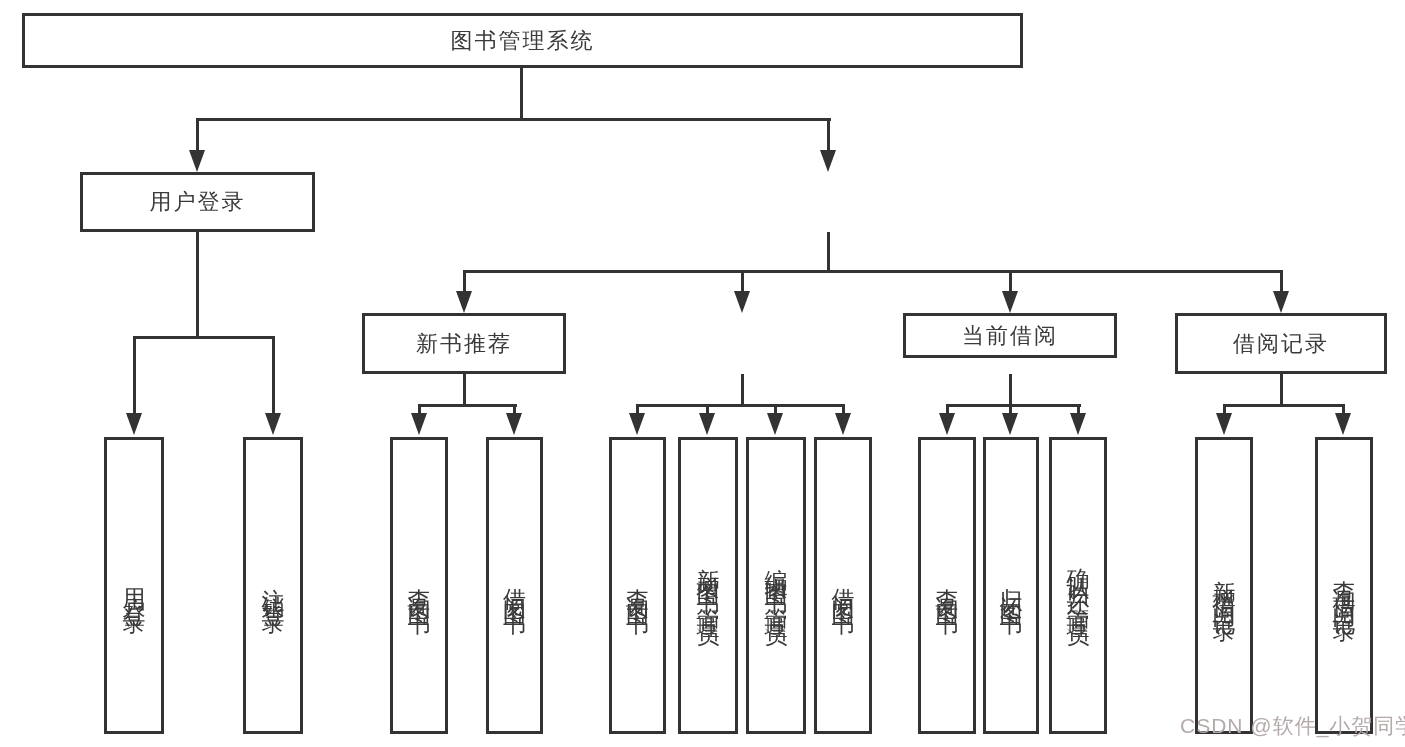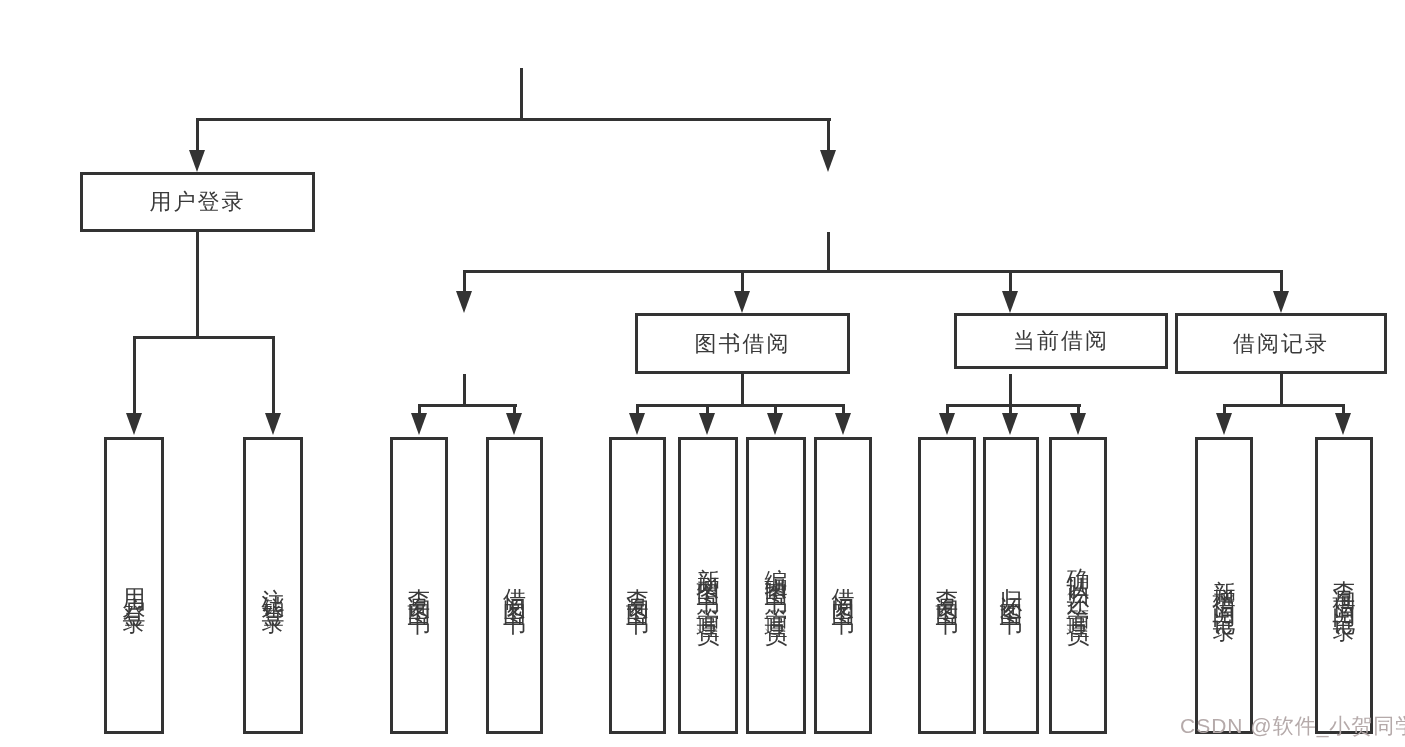--- a/index.html
+++ b/index.html
@@ -57,29 +57,32 @@
     letter-spacing: 1px;
     z-index: 10;
     white-space: nowrap;
   }
 </style>
 </head>
 <body>
 
 <div id="canvas">
 
+  <div class="node" style="left:22px; top:13px; width:1001px; height:55px;">
+    <span class="label">图书管理系统</span>
+  </div>
 
   <div class="node" style="left:80px; top:172px; width:235px; height:60px;">
     <span class="label">用户登录</span>
   </div>
 
-  <div class="node" style="left:635px; top:313px; width:215px; height:61px;">
-    <span class="label">图书借阅</span>
+  <div class="node" style="left:362px; top:313px; width:204px; height:61px;">
+    <span class="label">新书推荐</span>
   </div>
-  <div class="node" style="left:954px; top:313px; width:214px; height:56px;">
+  <div class="node" style="left:903px; top:313px; width:214px; height:45px;">
     <span class="label">当前借阅</span>
   </div>
   <div class="node" style="left:1175px; top:313px; width:212px; height:61px;">
     <span class="label">借阅记录</span>
   </div>
 
   <div class="node v" style="left:104px; top:437px; width:60px; height:297px;">
     <span class="label">用户登录</span>
   </div>
   <div class="node v" style="left:243px; top:437px; width:60px; height:297px;">

